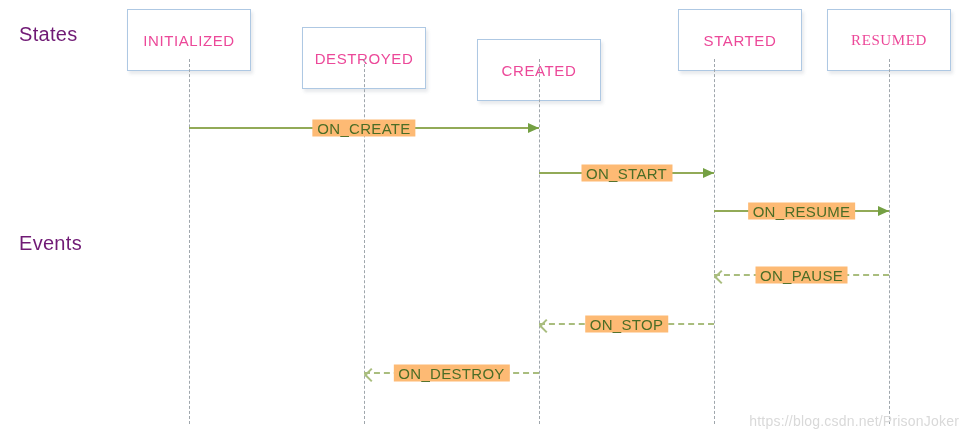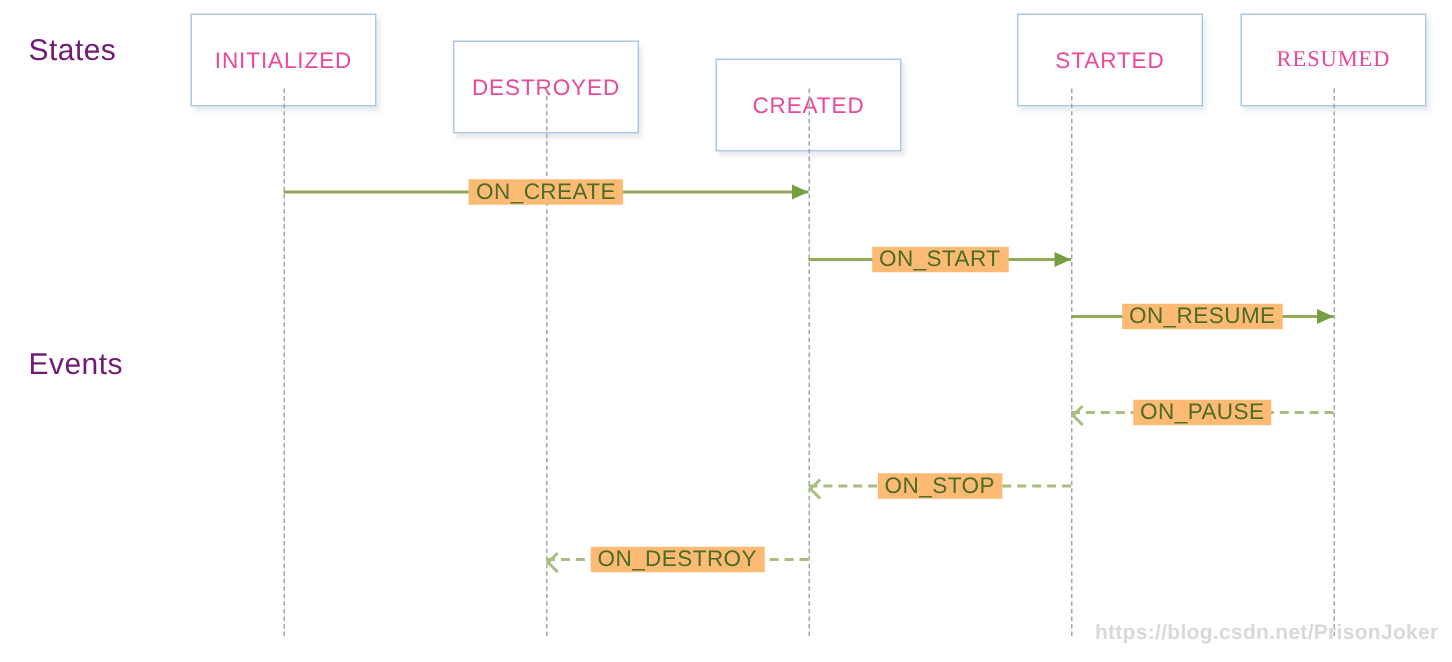--- a/index.html
+++ b/index.html
@@ -83,21 +83,20 @@
     white-space: nowrap;
   }
 
   .watermark {
     position: absolute;
     right: 9px;
     bottom: 12px;
     font-size: 14px;
     color: #d9d9d9;
     letter-spacing: 0.2px;
-    font-weight: bold;
   }
 </style>
 </head>
 <body>
 
 <div class="canvas">
   <div class="section-label" id="states-label">States</div>
   <div class="section-label" id="events-label">Events</div>
 
   <div id="diagram-layer">

